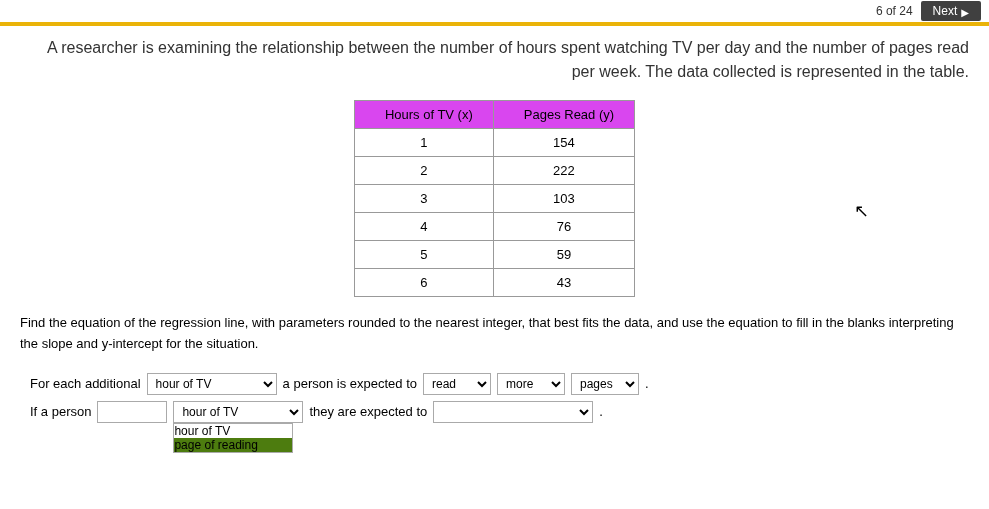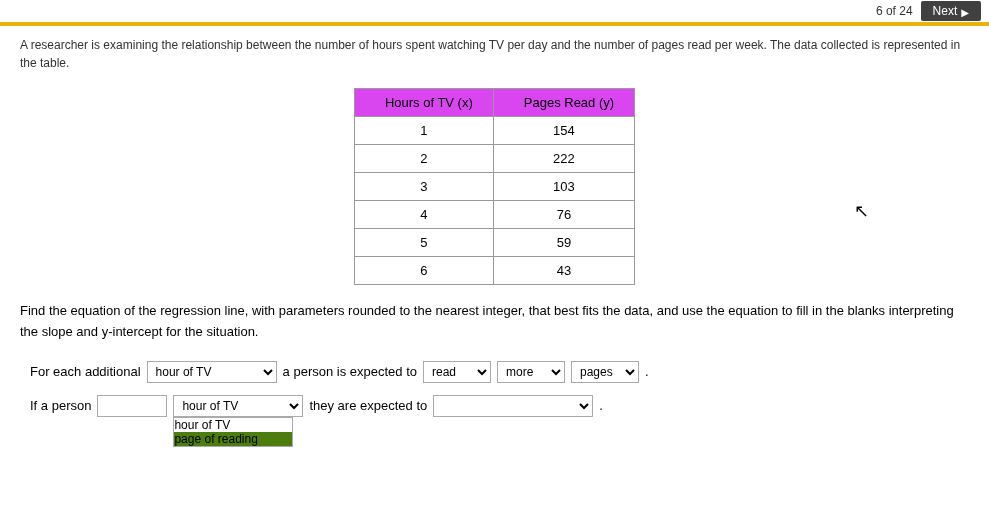--- a/index.html
+++ b/index.html
@@ -50,24 +50,25 @@
       font-size: 10px;
     }
 
     
     .main-content {
       padding: 10px 20px;
     }
 
     
     .intro-text {
-      font-size: 12px;
+      font-size: 16px;
       color: #333;
       margin-bottom: 16px;
       line-height: 1.5;
+      text-align: right;
     }
 
     
     .table-section {
       display: flex;
       justify-content: center;
       margin-bottom: 16px;
     }
 
     
@@ -93,21 +94,21 @@
       color: #000;
       margin-bottom: 18px;
       line-height: 1.6;
       max-width: 980px;
     }
 
     
     .fill-in-section {
       display: flex;
       flex-direction: column;
-      gap: 12px;
+      gap: 6px;
       padding-left: 10px;
     }
 
     .fill-row {
       display: flex;
       align-items: center;
       gap: 6px;
       font-size: 13px;
     }
 

